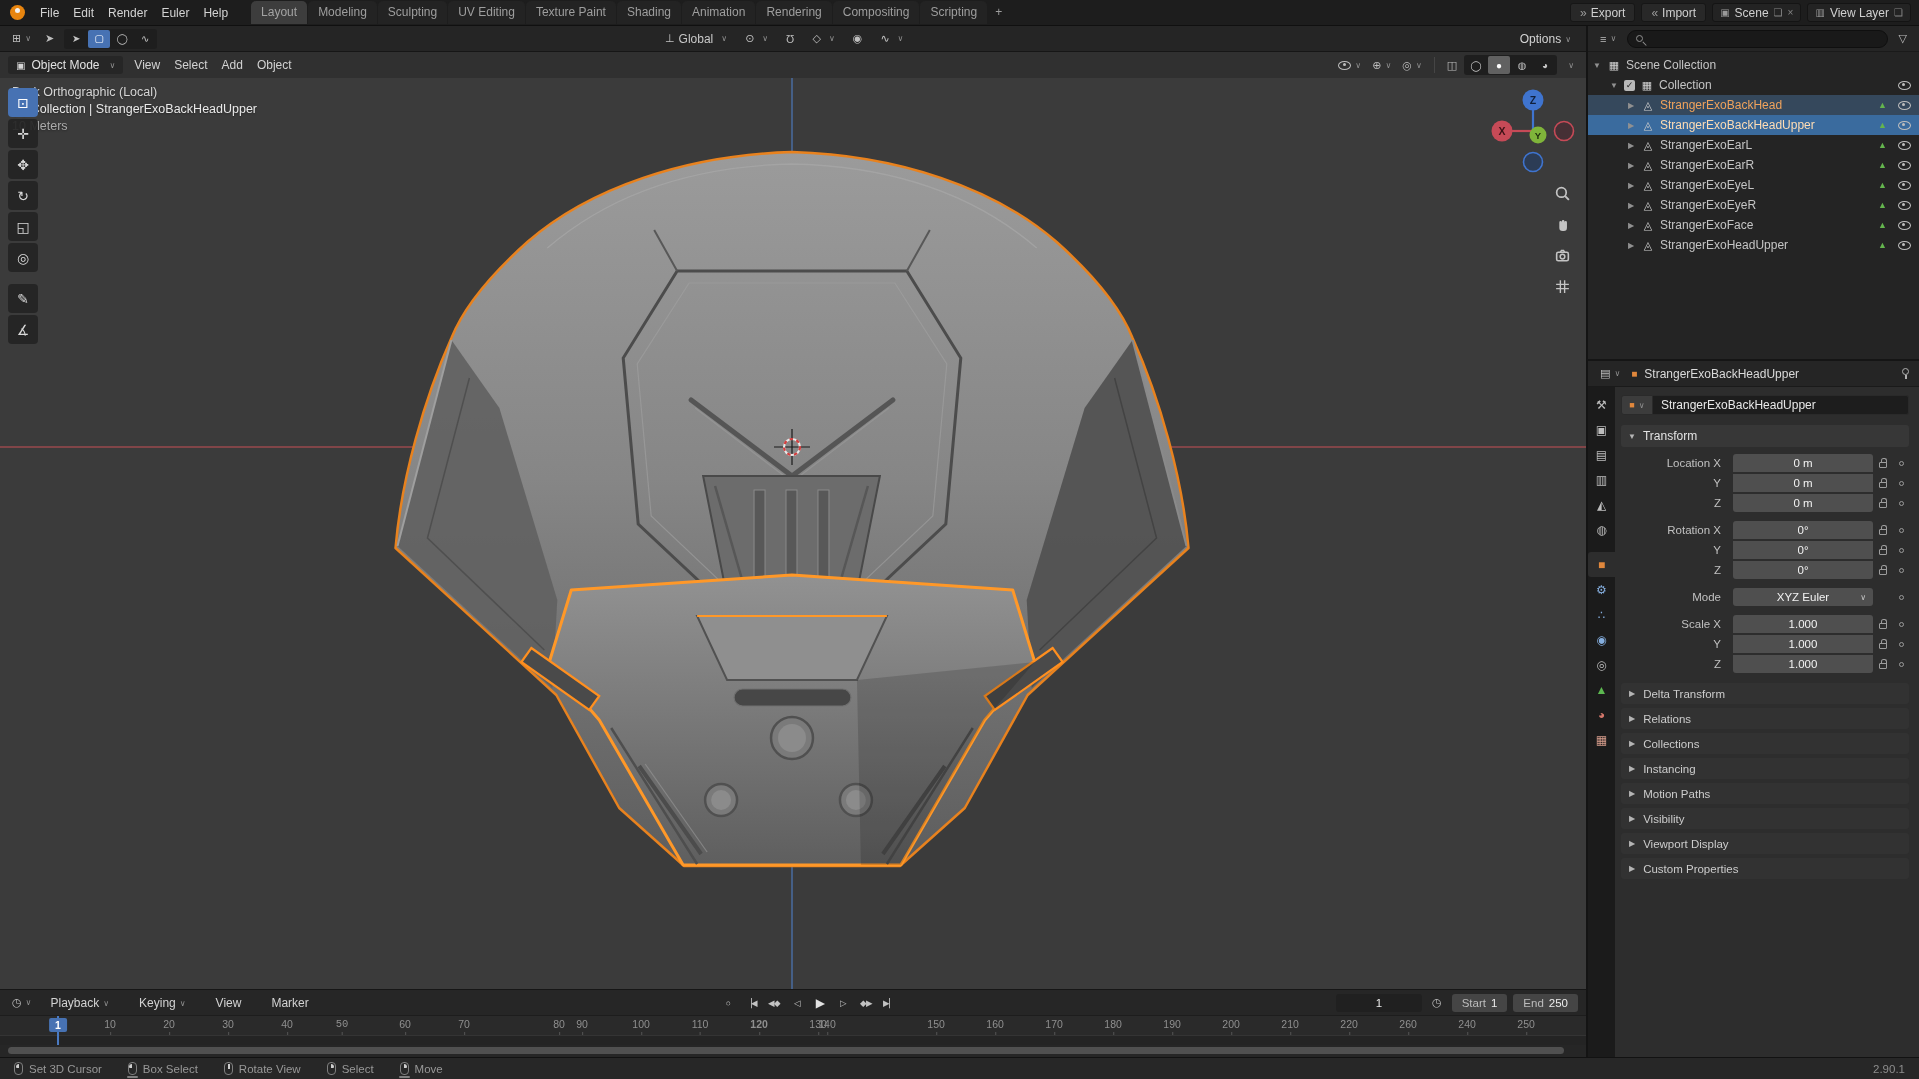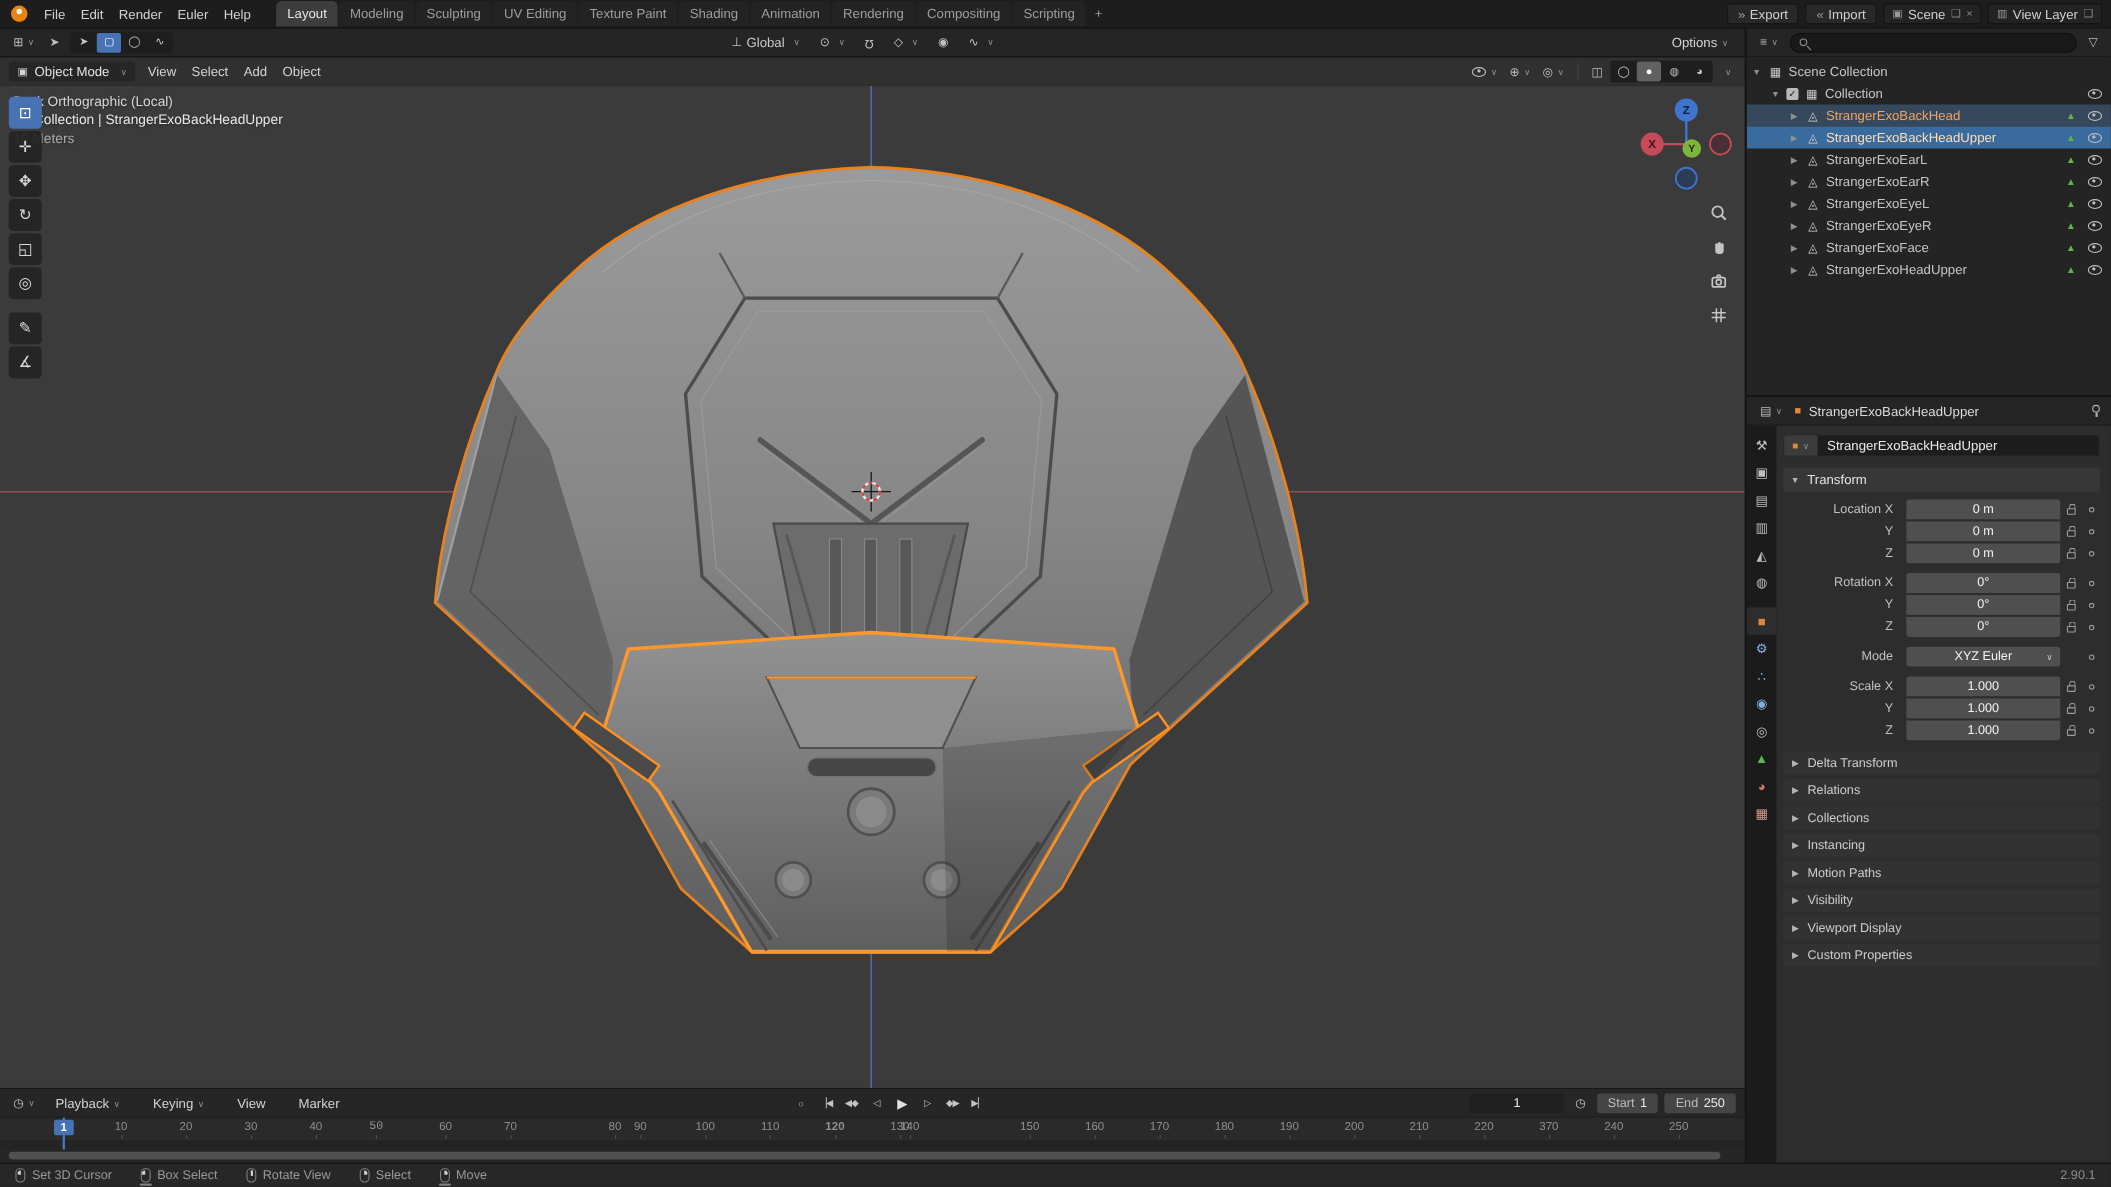--- a/index.html
+++ b/index.html
@@ -7,21 +7,21 @@
 .app{width:1919px;height:1079px;display:flex;flex-direction:column;font-family:"Liberation Sans","DejaVu Sans",sans-serif;font-size:12px;color:#c9c9c9;cursor:default;user-select:none}
 .menus{display:flex;align-items:flex-end}
 .menu-item{padding:3px 7px;border-radius:3px;color:#d3d3d3;white-space:nowrap}
 .dd::after{content:"∨";font-size:8px;color:#8f8f8f;margin-left:4px;vertical-align:1px}
 
 .topbar{height:26px;flex:none;background:#1d1d1d;display:flex;align-items:center;padding:0 8px;gap:2px;border-bottom:1px solid #101010}
 .logo{width:15px;height:15px;border-radius:50%;background:#e8850f;position:relative;margin:0 6px 0 2px;flex:none}
 .logo::after{content:"";position:absolute;width:5px;height:5px;border-radius:50%;background:#f2f2f2;left:5px;top:3px}
 .ws-tabs{display:flex;gap:1px;margin-left:14px;align-items:center}
 .ws-tab{padding:4px 10px 5px;background:#232323;color:#9e9e9e;border-radius:5px 5px 0 0;white-space:nowrap}
-.ws-tab.active{background:#3d3d3d;color:#e5e5e5}
+.ws-tab.active{background:#3d3d3d;color:#a3a3a3}
 .ws-tab.plus{background:transparent;padding:4px 7px 5px}
 .top-right{margin-left:auto;display:flex;align-items:center;gap:6px}
 .tbtn{display:flex;align-items:center;gap:4px;background:#282828;border:1px solid #161616;border-radius:3px;height:19px;padding:0 9px;color:#cfcfcf;font:inherit}
 .tbtn .g{color:#9a9a9a}
 .idsel{display:flex;align-items:center;gap:5px;background:#232323;border:1px solid #141414;border-radius:3px;height:19px;padding:0 7px;color:#d0d0d0}
 .idsel .g{font-size:10px;color:#9a9a9a}
 .idsel .dim{color:#858585}
 
 .tool-header{height:26px;flex:none;background:#252525;display:flex;align-items:center;padding:0 8px;gap:6px;position:relative;border-bottom:1px solid #161616}
 .hic{font-size:11px;color:#bdbdbd;padding:2px 4px;display:inline-flex;align-items:center}
@@ -440,21 +440,21 @@
               <span class="tick" style="left: 818.1px;">130</span>
               <span class="tick" style="left: 827px;">140</span>
               <span class="tick" style="left: 936.1px;">150</span>
               <span class="tick" style="left: 995.1px;">160</span>
               <span class="tick" style="left: 1054.1px;">170</span>
               <span class="tick" style="left: 1113.1px;">180</span>
               <span class="tick" style="left: 1172.1px;">190</span>
               <span class="tick" style="left: 1231.1px;">200</span>
               <span class="tick" style="left: 1290.1px;">210</span>
               <span class="tick" style="left: 1349.1px;">220</span>
-              <span class="tick" style="left: 1408.1px;">370</span>
+              <span class="tick" style="left: 1408.1px;">260</span>
               <span class="tick" style="left: 1467.1px;">240</span>
               <span class="tick" style="left: 1526.1px;">250</span>
             </div>
           <div class="tl-track"></div>
           <div class="playhead" id="playhead" style="left: 57px;">
             <span class="ph-badge">1</span>
           </div>
         </div>
         <div class="tl-scroll">
           <div class="tl-thumb"></div>

